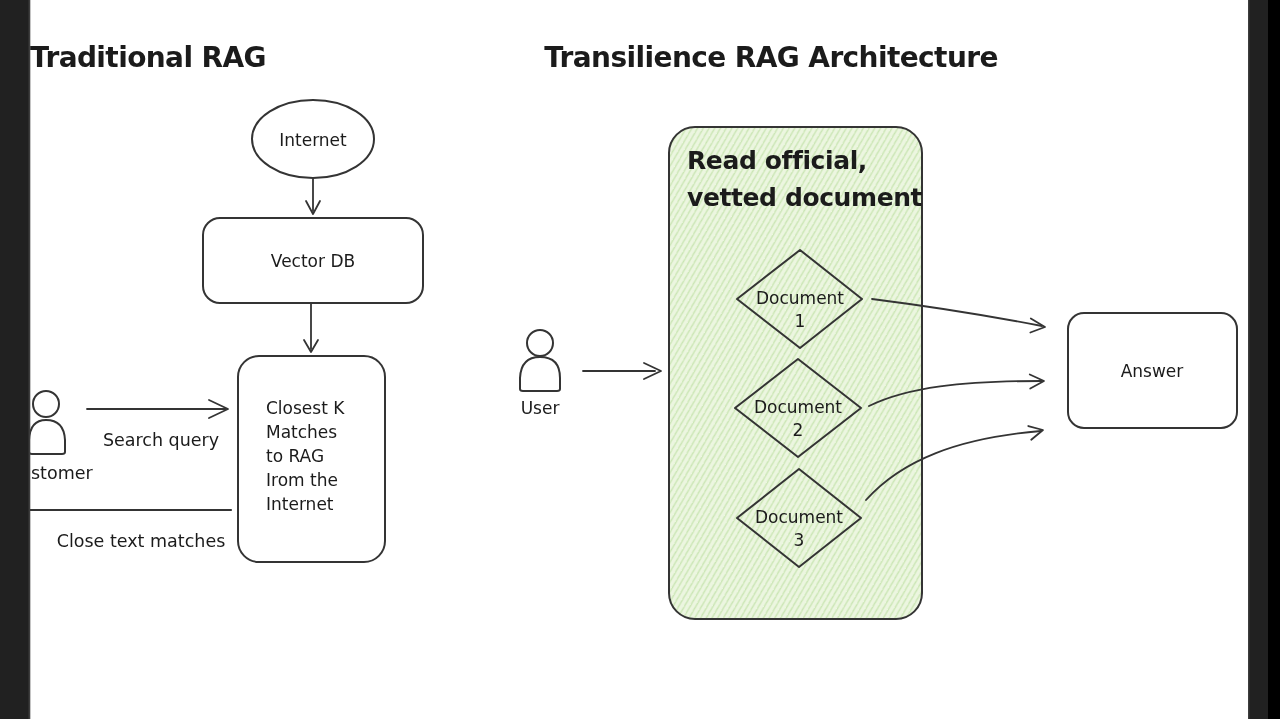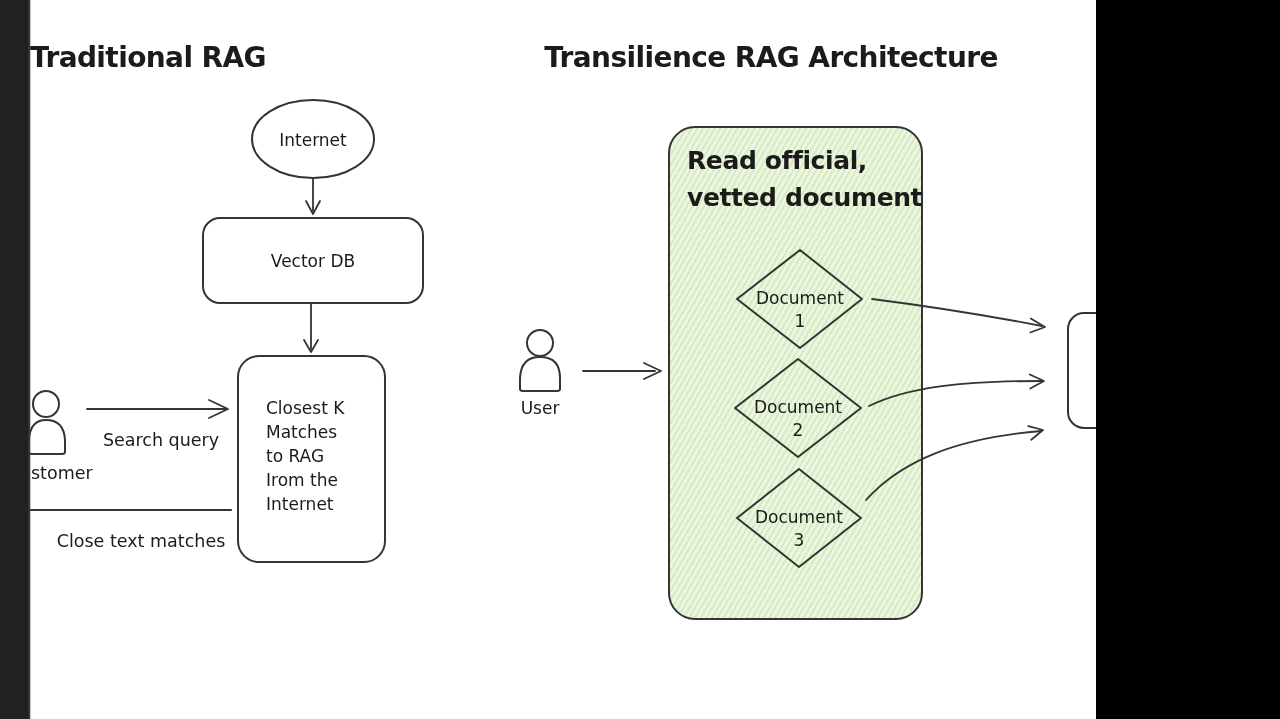--- a/index.html
+++ b/index.html
@@ -1,21 +1,21 @@
 <!DOCTYPE html>
 <html style="--bar: #212121; --bar-edge: #3d3d3d; --background: #ffffff; --stroke: #343434; --text: #1b1b1b; --green-fill: #ecf6e0; --green-hachure: #c9e5b2;"><head>
 <meta charset="utf-8">
 <style>
   :root{
     --bar:#212121; --bar-edge:#3d3d3d; --background:#ffffff;
     --stroke:#343434; --text:#1b1b1b;
     --green-fill:#ecf6e0; --green-hachure:#c9e5b2;
   }
   html,body{margin:0;padding:0;background:#000;}
-  .stage{position:relative;width:1096px;height:719px;background:var(--background);overflow:hidden;}
+  .stage{position:relative;width:1268px;height:719px;background:var(--background);overflow:hidden;}
   svg{display:block;}
   .t{font-family:"DejaVu Sans",sans-serif;fill:var(--text);}
   .t-title{font-size:28px;font-weight:600;letter-spacing:-0.6px;}
   .t-heading{font-size:25px;font-weight:600;letter-spacing:-0.4px;}
   .t-label{font-size:17px;}
   .t-note{font-size:17.5px;}
   .mid{text-anchor:middle;}
   .shape{fill:#ffffff;stroke:var(--stroke);stroke-width:2;}
   .diamond{fill:none;stroke:var(--stroke);stroke-width:2;stroke-linejoin:round;}
   .ln{fill:none;stroke:var(--stroke);stroke-width:1.8;stroke-linecap:round;}

